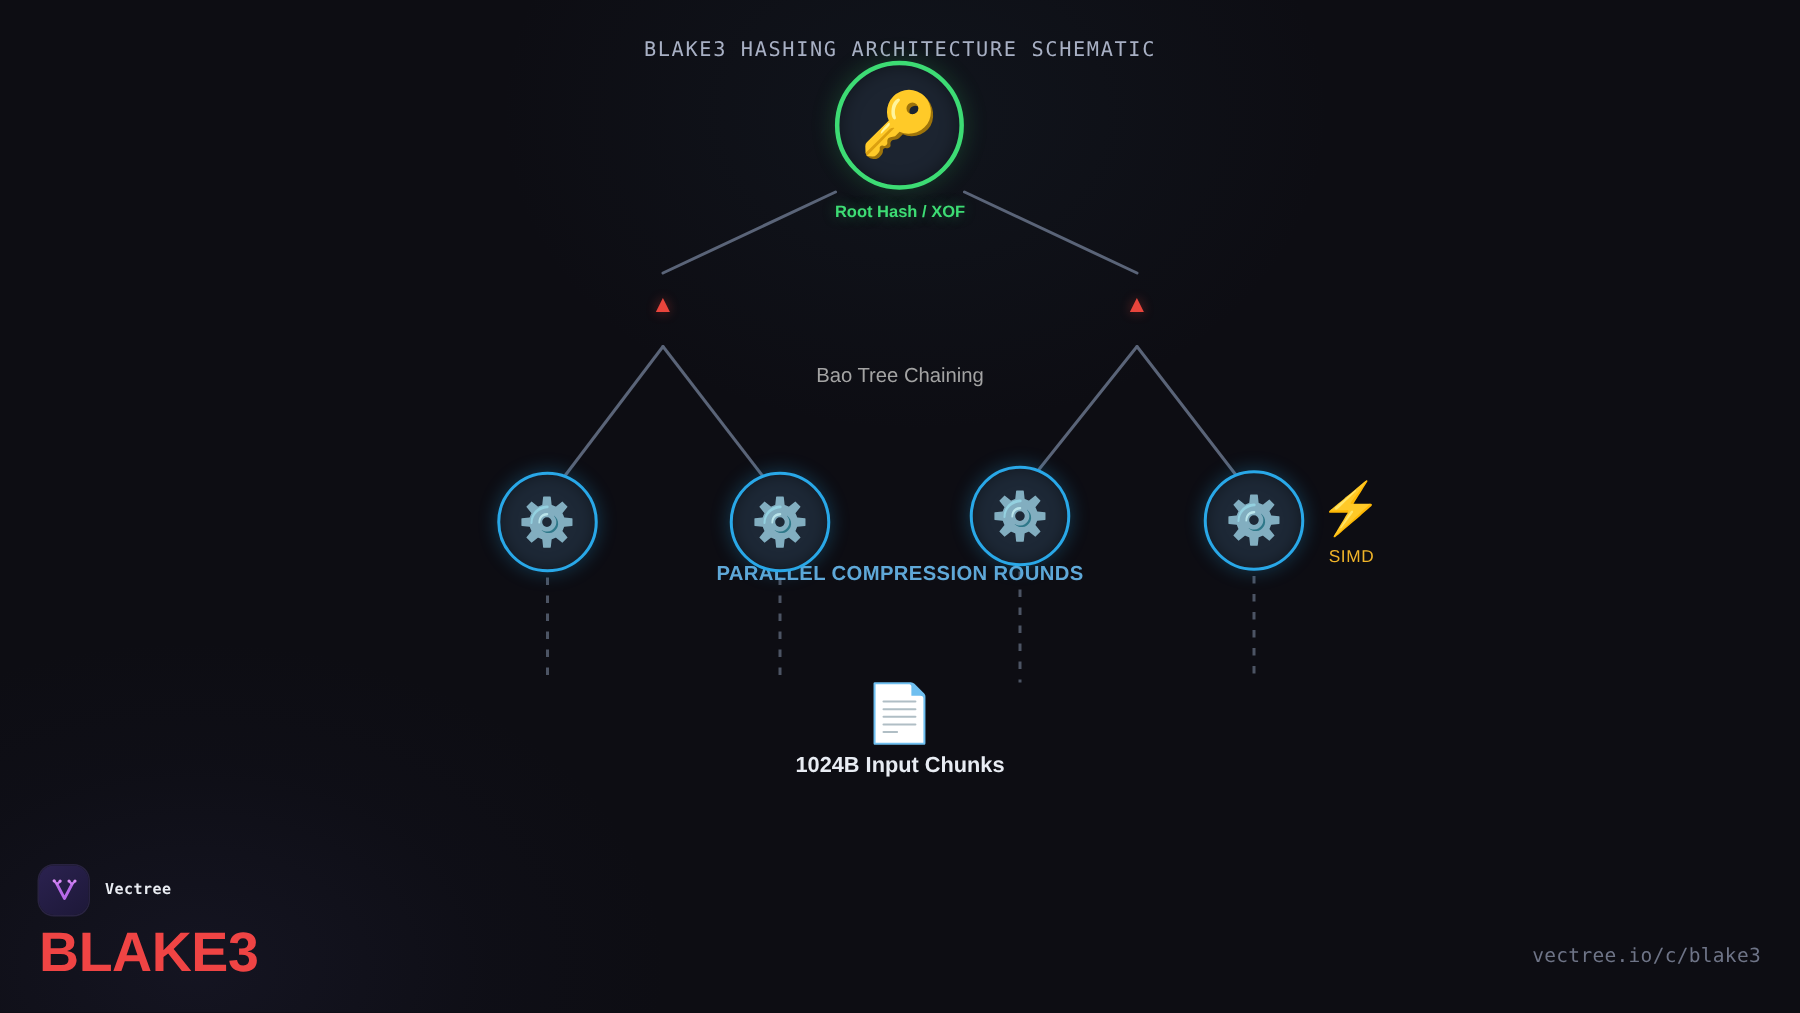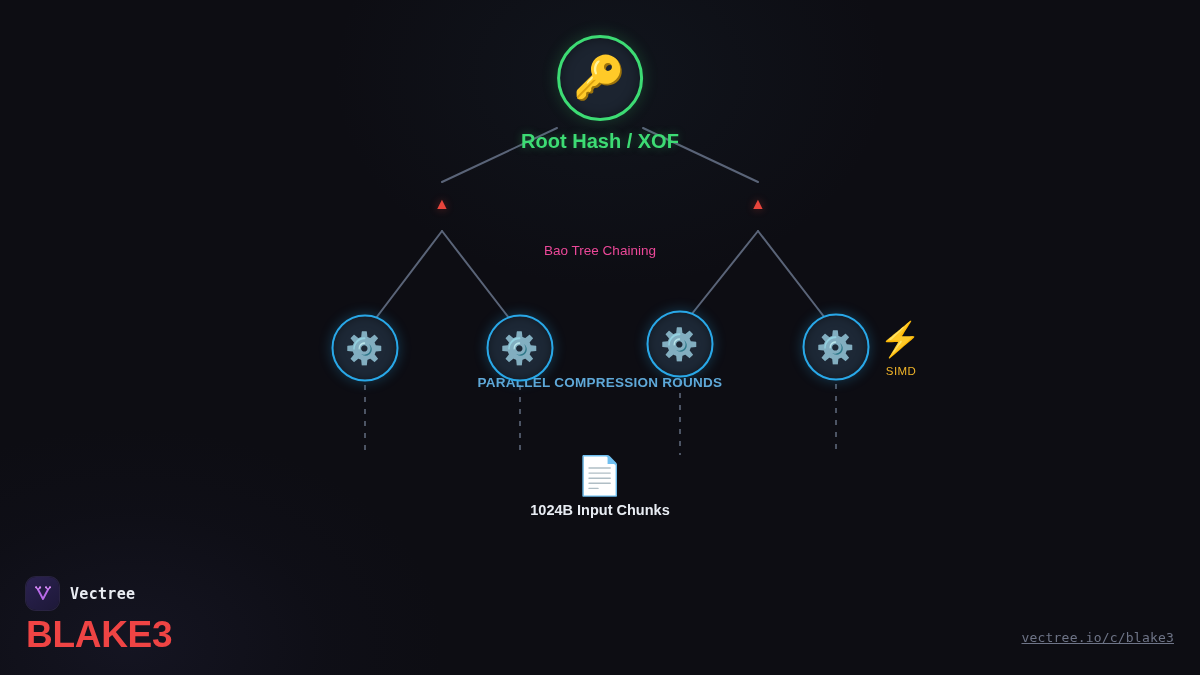--- a/index.html
+++ b/index.html
@@ -81,21 +81,21 @@
     width: 86px; height: 86px;
     border: 3px solid #3ddc74;
     box-shadow: 0 0 16px rgba(61,220,116,0.22), inset 0 0 12px rgba(0,0,0,0.45);
     background: #1c2430;
   }
   .node-root .glyph { font-size: 42px; }
 
   .node-root .label {
     margin-top: 9px;
     color: #3ddc74;
-    font-size: 20px;
+    font-size: 11px;
     font-weight: bold;
     white-space: nowrap;
     text-shadow: 0 0 9px rgba(61,220,116,0.35);
   }
 
   .node-gear .circle {
     width: 67px; height: 67px;
     border: 2.5px solid #29a8e8;
     box-shadow: 0 0 13px rgba(41,168,232,0.30), inset 0 0 10px rgba(0,0,0,0.4);
     background: #1d2836;
@@ -133,21 +133,21 @@
     text-shadow: 0 0 8px rgba(232,69,60,0.45);
   }
 
   
   .caption {
     position: absolute;
     transform: translate(-50%, -50%);
     white-space: nowrap;
   }
   .caption-bao {
-    color: #ec4899;
+    color: #a3a3a3;
     font-size: 13.5px;
   }
   .caption-parallel {
     color: #5fa8d8;
     font-size: 13.5px;
     letter-spacing: 0.25px;
     font-weight: bold;
   }
 
   
@@ -165,21 +165,21 @@
     width: 33px; height: 33px;
     border-radius: 10px;
     background: linear-gradient(145deg, #2b2250 0%, #1d1838 100%);
     display: flex;
     align-items: center;
     justify-content: center;
     box-shadow: 0 0 0 1px rgba(140,110,220,0.20);
   }
   .brand-name {
     font-family: "DejaVu Sans Mono", "Liberation Mono", monospace;
-    font-size: 15px;
+    font-size: 10px;
     font-weight: bold;
     color: #e9ecf2;
     letter-spacing: 0.3px;
   }
   .brand-title {
     margin-top: 6px;
     font-size: 37px;
     font-weight: bold;
     color: #ef4444;
     letter-spacing: -0.3px;
@@ -187,21 +187,20 @@
   }
 
   .brand-url {
     position: absolute;
     right: 26px;
     bottom: 30px;
     font-family: "DejaVu Sans Mono", "Liberation Mono", monospace;
     font-size: 13px;
     color: #6e7487;
     letter-spacing: 0.2px;
-    text-decoration: underline;
   }
 </style>
 </head>
 <body>
 
 <div class="bg-glow-a"></div>
 <div class="bg-glow-b"></div>
 
 <div id="stage">
 
@@ -218,20 +217,21 @@
       <line x1="758" y1="231" x2="825" y2="318"></line>
     </g>
     <g stroke="#4c5464" stroke-width="2" fill="none" stroke-dasharray="5 7" stroke-linecap="butt">
       <line x1="365" y1="385" x2="365" y2="455"></line>
       <line x1="520" y1="385" x2="520" y2="455"></line>
       <line x1="680" y1="381" x2="680" y2="455"></line>
       <line x1="836" y1="384" x2="836" y2="455"></line>
     </g>
   </svg>
 
+  <div class="schematic-title">BLAKE3 HASHING ARCHITECTURE SCHEMATIC</div>
 
   <div class="node node-root" style="left:600px; top:94px;">
     <div class="circle">
       <span class="glyph">🔑</span>
     </div>
     <div class="label">Root Hash / XOF</div>
   </div>
 
   <div class="marker" style="left:442px; top:204px;">▲</div>
   <div class="marker" style="left:758px; top:204px;">▲</div>

